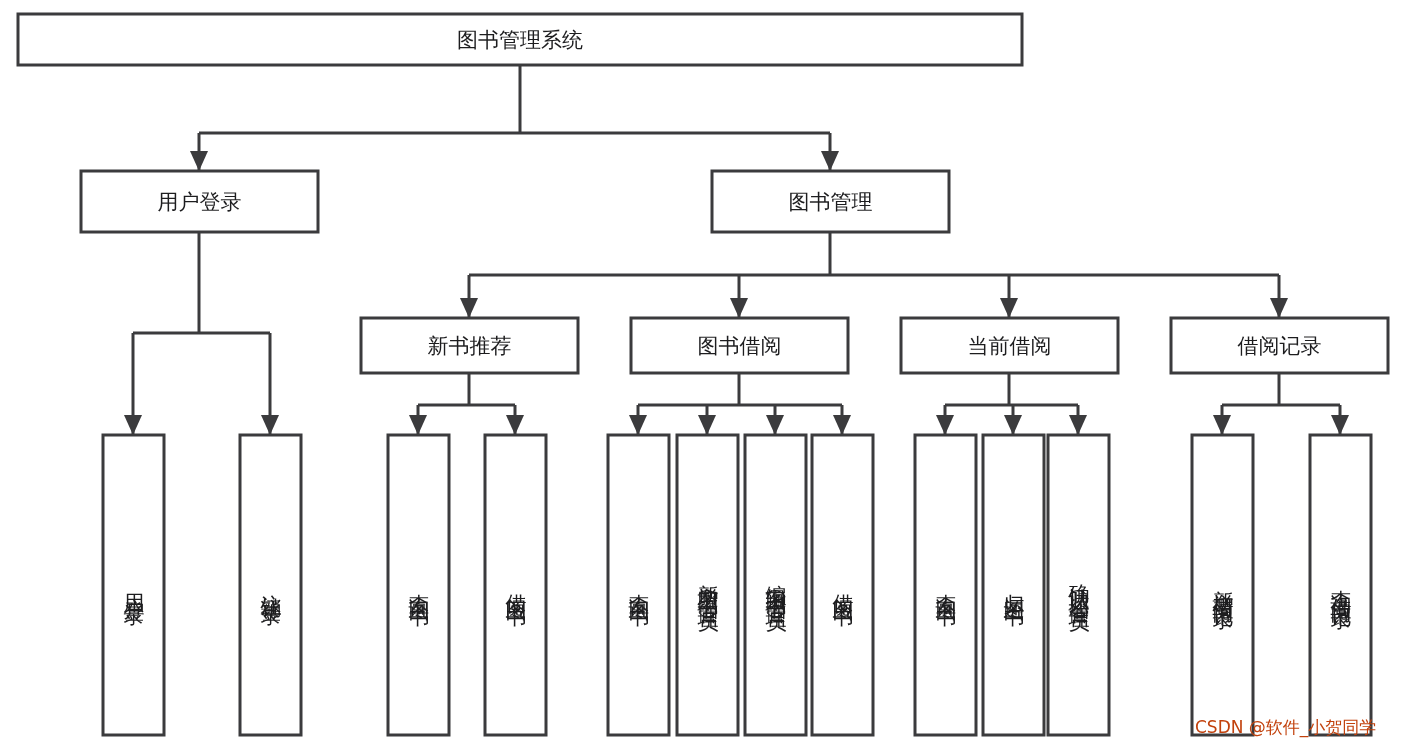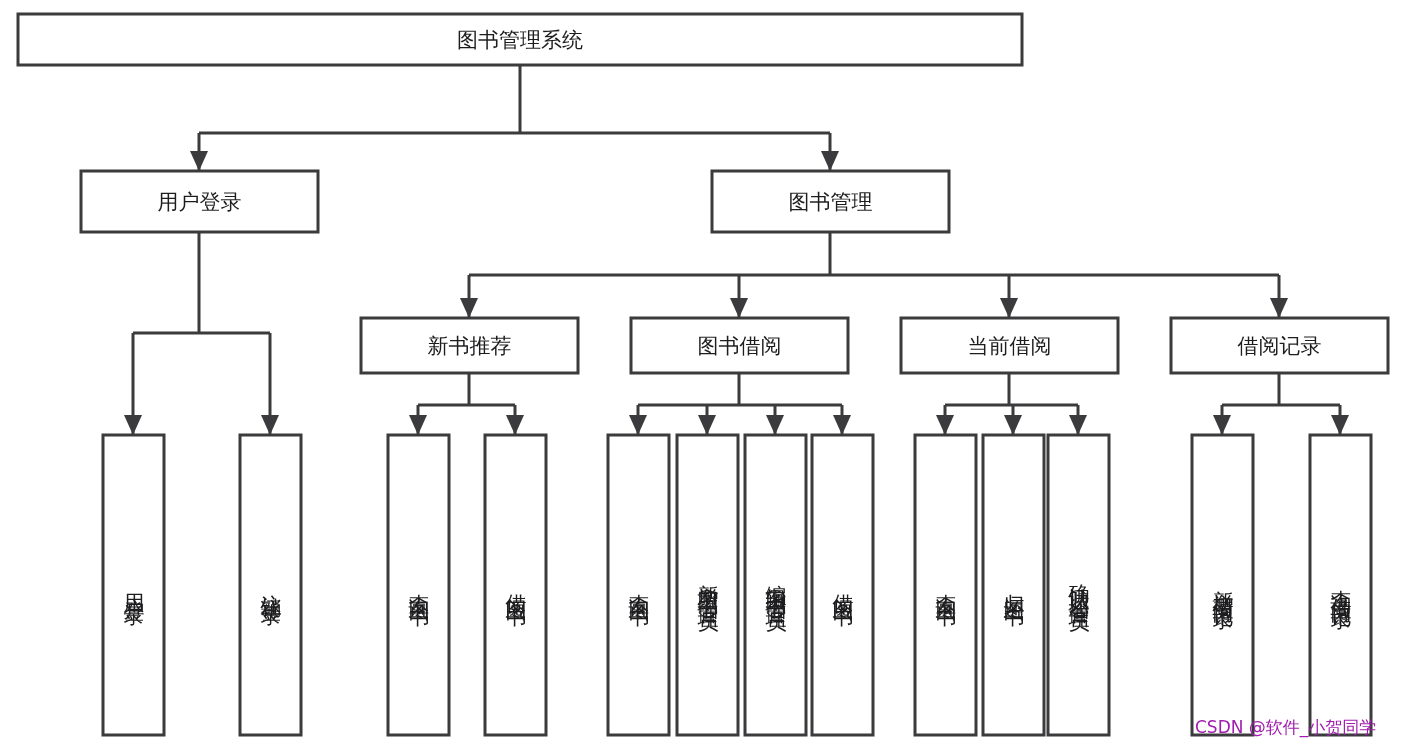--- a/index.html
+++ b/index.html
@@ -62,21 +62,21 @@
     font-size: 21px;
     line-height: 1.0;
     color: #1d1d1f;
     letter-spacing: 4px;
     white-space: nowrap;
   }
   .watermark {
     position: absolute;
     font-family: "DejaVu Sans", "Liberation Sans", sans-serif;
     font-size: 17px;
-    color: #a21caf;
+    color: #c2410c;
     white-space: nowrap;
   }
 </style>
 </head>
 <body>
 
 <div id="diagram-root">
   <svg class="diagram-canvas" viewBox="0 0 1405 747">
     <g id="connectors-layer">
         <line x1="520" y1="65" x2="520" y2="133" class="connector-line"></line>

